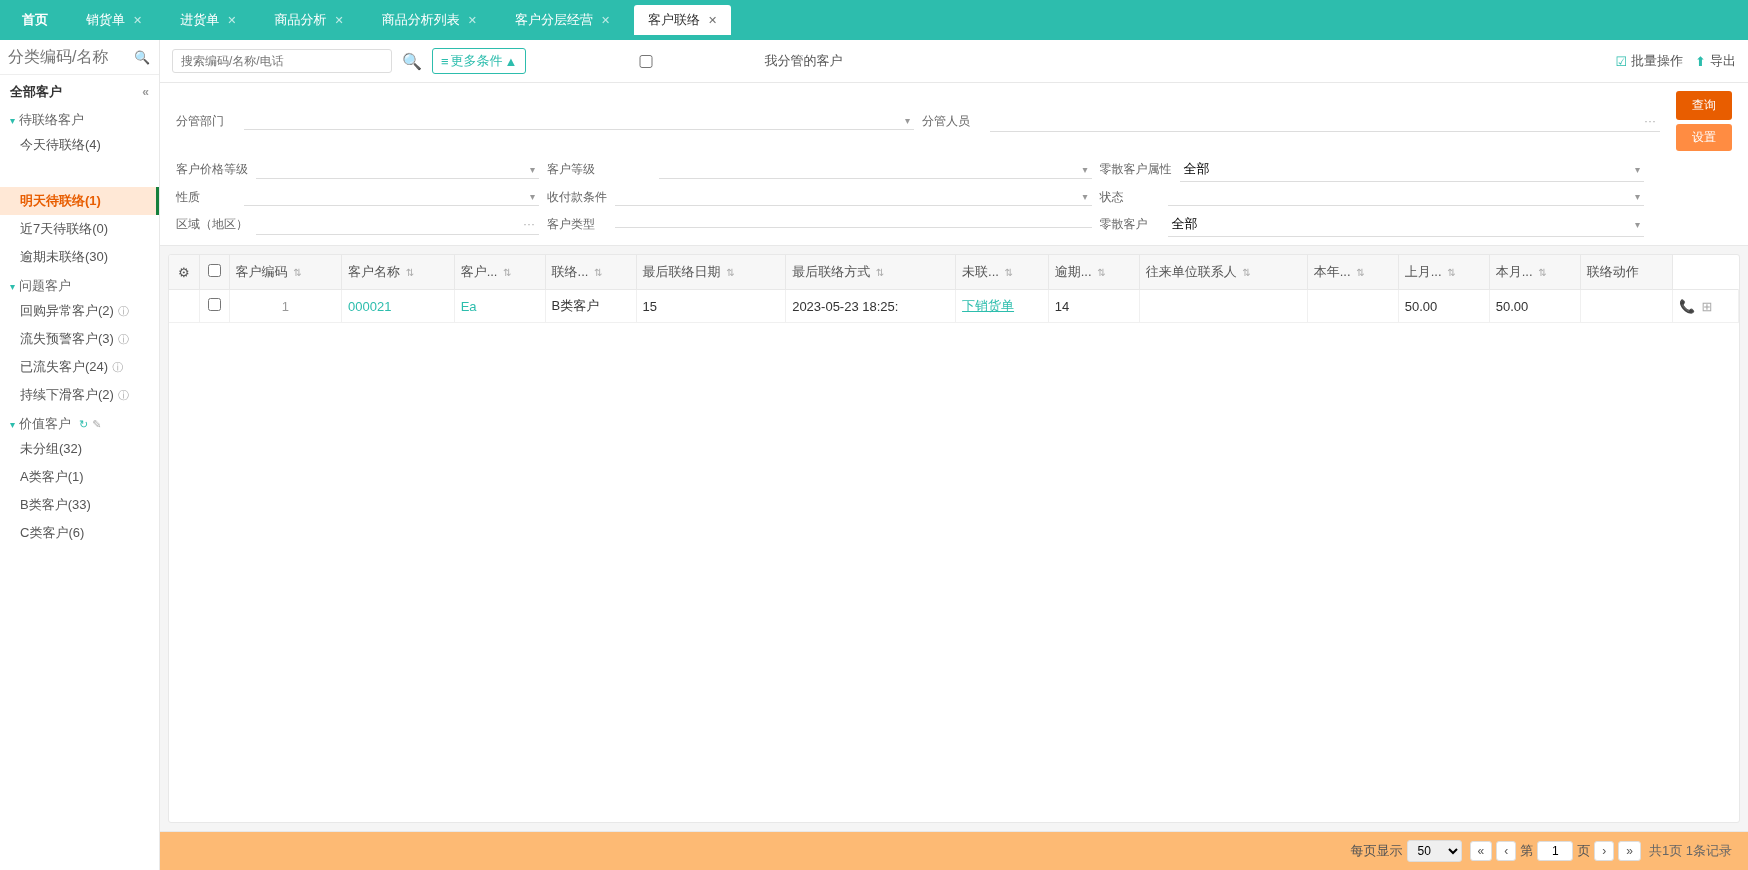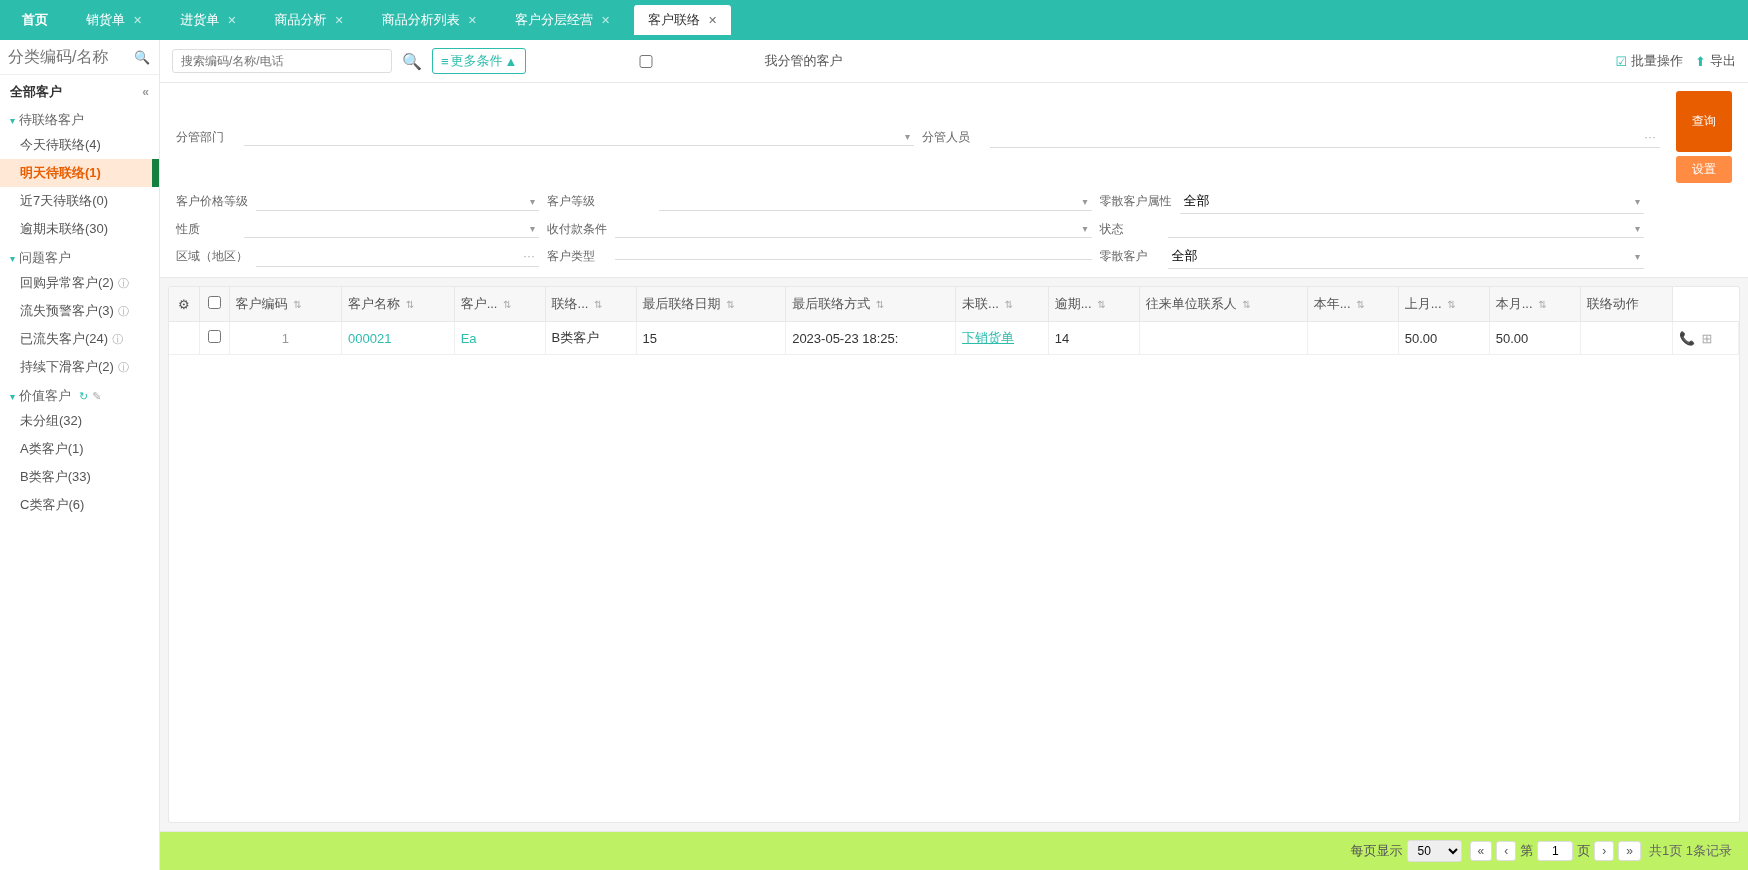--- a/index.html
+++ b/index.html
@@ -78,21 +78,21 @@
     .sidebar-group-label::before { content: '▾'; font-size: 10px; color: #2dbdad; }
     .sidebar-item {
       padding: 5px 10px 5px 20px;
       color: #555;
       cursor: pointer;
       font-size: 12px;
       display: flex;
       align-items: center;
       gap: 4px;
     }
-    .sidebar-item.active { background: #ffe8d6; color: #e85d00; font-weight: bold; border-right: 7px solid #15803d; }
+    .sidebar-item.active { background: #ffe8d6; color: #e85d00; font-weight: bold; border-right: 3px solid #15803d; margin-top: 28px; }
     .sidebar-item .info-icon { color: #aaa; font-size: 11px; }
 
     
     .content-area {
       flex: 1;
       display: flex;
       flex-direction: column;
       overflow: hidden;
     }
 
@@ -202,21 +202,21 @@
     .filter-actions {
       display: flex;
       flex-direction: column;
       gap: 4px;
       margin-left: 8px;
     }
     .btn-query {
       background: #e85d00;
       color: #fff;
       border: none;
-      padding: 22px 16px;
+      padding: 6px 16px;
       border-radius: 3px;
       cursor: pointer;
       font-size: 12px;
     }
     .btn-settings {
       background: #ff8c42;
       color: #fff;
       border: none;
       padding: 5px 14px;
       border-radius: 3px;
@@ -260,21 +260,21 @@
       white-space: nowrap;
       border-right: 1px solid #f0f0f0;
     }
     .link-text { color: #2dbdad; cursor: pointer; text-decoration: underline; }
     .gear-icon-cell { color: #aaa; cursor: pointer; font-size: 14px; }
     .row-num { color: #999; text-align: center; }
     .action-icons { display: flex; gap: 6px; color: #aaa; cursor: pointer; }
 
     
     .pagination {
-      background: #bef264;
+      background: #fdba74;
       border-top: 1px solid #e8e8e8;
       padding: 8px 16px;
       display: flex;
       align-items: center;
       justify-content: flex-end;
       gap: 8px;
       font-size: 12px;
       color: #555;
     }
     .pagination-perpage {

